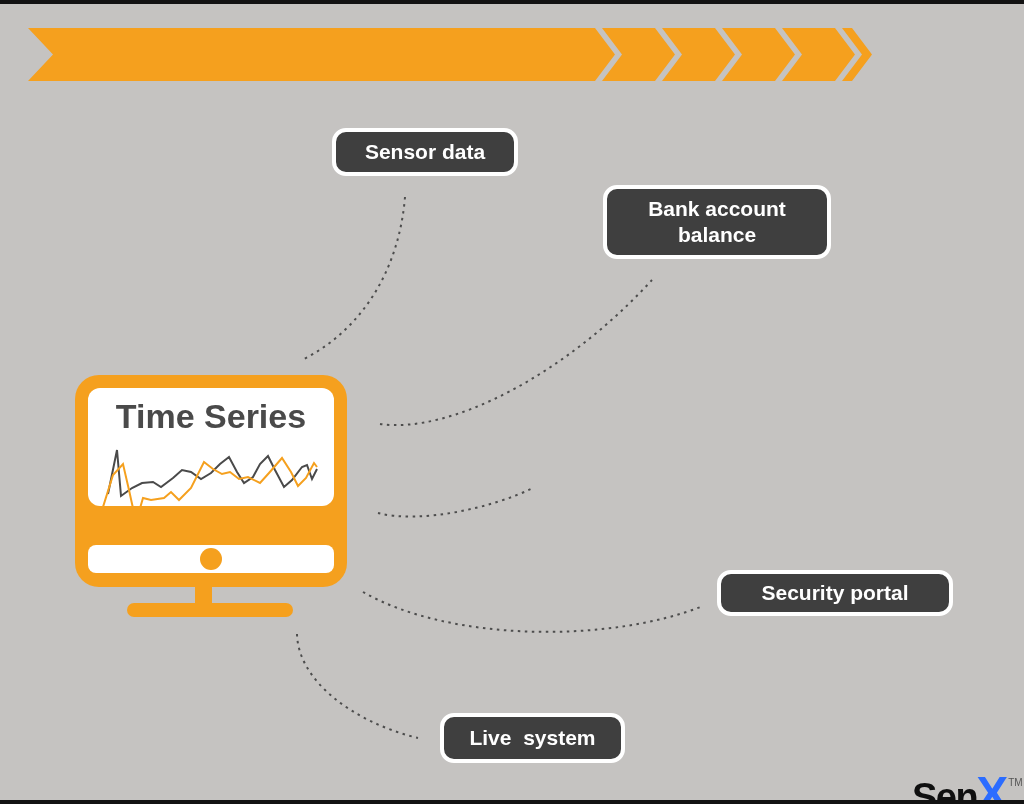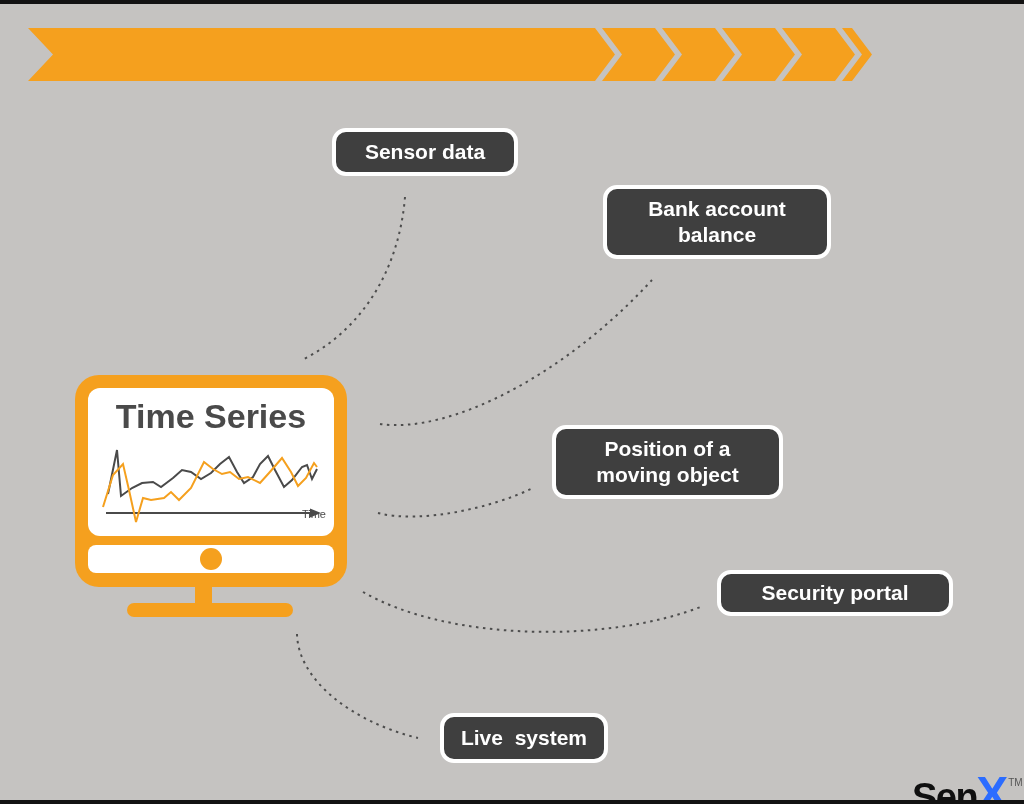--- a/index.html
+++ b/index.html
@@ -26,27 +26,27 @@
   .label-box{
     position:absolute;background:#3f3f3f;border:4px solid #ffffff;
     border-radius:14px;color:#ffffff;font-weight:bold;font-size:21px;
     display:flex;align-items:center;justify-content:center;text-align:center;
     line-height:1.25;box-sizing:border-box;
   }
   .lb-sensor{left:332px;top:128px;width:186px;height:48px;}
   .lb-bank{left:603px;top:185px;width:228px;height:74px;}
   .lb-position{left:552px;top:425px;width:231px;height:74px;}
   .lb-security{left:717px;top:570px;width:236px;height:46px;}
-  .lb-live{left:440px;top:713px;width:168px;height:50px;white-space:pre;justify-content:center;}
+  .lb-live{left:440px;top:713px;width:185px;height:50px;white-space:pre;justify-content:center;}
 
   
   .monitor{position:absolute;left:75px;top:375px;width:272px;height:212px;
     background:#f5a01e;border-radius:24px;}
   .monitor-screen{
-    position:absolute;left:13px;top:13px;width:246px;height:148px;
+    position:absolute;left:13px;top:13px;width:246px;height:118px;
     background:#ffffff;border-radius:12px;overflow:hidden;
   }
   .monitor-title{
     margin-top:9px;text-align:center;font-size:34px;font-weight:bold;
     color:#4a4a4a;letter-spacing:0px;
   }
   .mini-chart{position:absolute;left:0;top:55px;}
   .time-label{
     position:absolute;right:8px;top:120px;font-size:11px;color:#4a4a4a;
   }
@@ -110,23 +110,20 @@
     <div class="monitor-stand"></div>
     <div class="monitor-base"></div>
   </div>
 
   <div class="label-box lb-sensor">
     <span>Sensor data</span>
   </div>
   <div class="label-box lb-bank">
     <span style="width:170px">Bank account balance</span>
   </div>
-  <div class="label-box lb-position">
-    <span style="width:190px">Position of a moving object</span>
-  </div>
   <div class="label-box lb-security">
     <span>Security portal</span>
   </div>
   <div class="label-box lb-live">
     <span>Live  system</span>
   </div>
 
   <div class="logo">
     <span class="logo-sen">Sen</span>
     <span class="logo-x">X</span>

